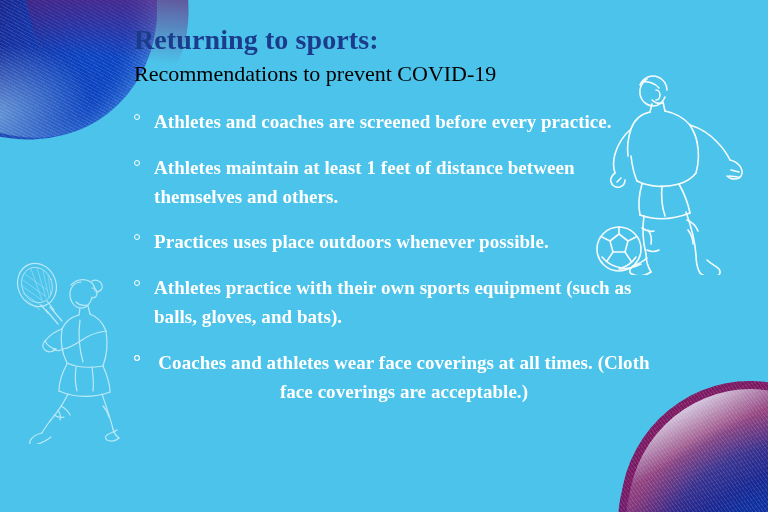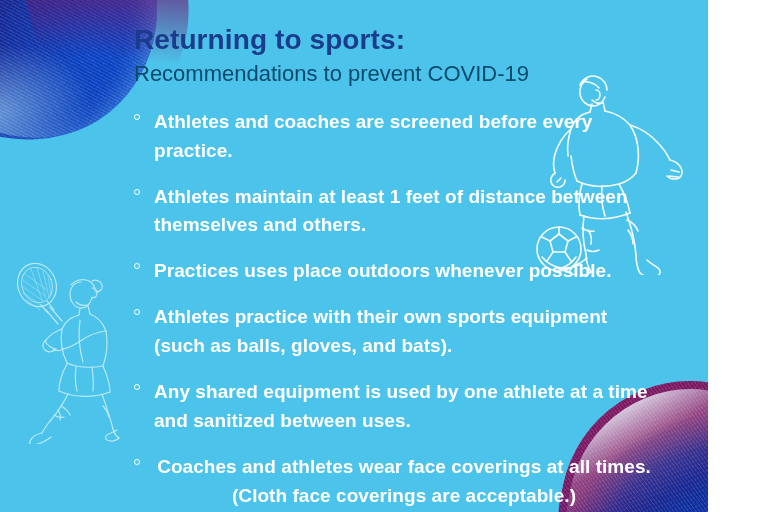--- a/index.html
+++ b/index.html
@@ -2,25 +2,25 @@
 <html><head>
 <meta charset="utf-8">
 <style>
   html, body {
     margin: 0;
     padding: 0;
     background: #ffffff;
   }
   #poster {
     position: relative;
-    width: 708px;
+    width: 768px;
     height: 512px;
     overflow: hidden;
     background: #4cc3ea;
-    font-family: Liberation Sans, sans-serif;
+    font-family: Liberation Serif, serif;
     -webkit-font-smoothing: antialiased;
   }
 
   
   .blob {
     position: absolute;
     pointer-events: none;
   }
   #blob-tl {
     left: -118px;
@@ -107,21 +107,21 @@
   }
   #page-title {
     color: #1b3c8c;
     font-size: 28px;
     font-weight: 700;
     letter-spacing: .1px;
     line-height: 1.16;
     margin: 0;
   }
   #page-subtitle {
-    color: #0c4a6e;
+    color: #000000;
     font-size: 22px;
     font-weight: 400;
     line-height: 1.2;
     margin: 5px 0 0 0;
   }
   #recommendation-list {
     list-style: none;
     margin: 20px 0 0 0;
     padding: 0;
   }
@@ -299,21 +299,20 @@
       <li>
         <span class="bullet-marker"></span>
         <span>Practices uses place outdoors whenever possible.</span>
       </li>
       <li>
         <span class="bullet-marker"></span>
         <span>Athletes practice with their own sports equipment (such as balls, gloves, and bats).</span>
       </li>
       <li>
         <span class="bullet-marker"></span>
-        <span>Any shared equipment is used by one athlete at a time and sanitized between uses.</span>
       </li>
       <li>
         <span class="bullet-marker"></span>
         <span>Coaches and athletes wear face coverings at all times. (Cloth face coverings are acceptable.)</span>
       </li>
     </ul>
   </div>
 
 </div>
 

